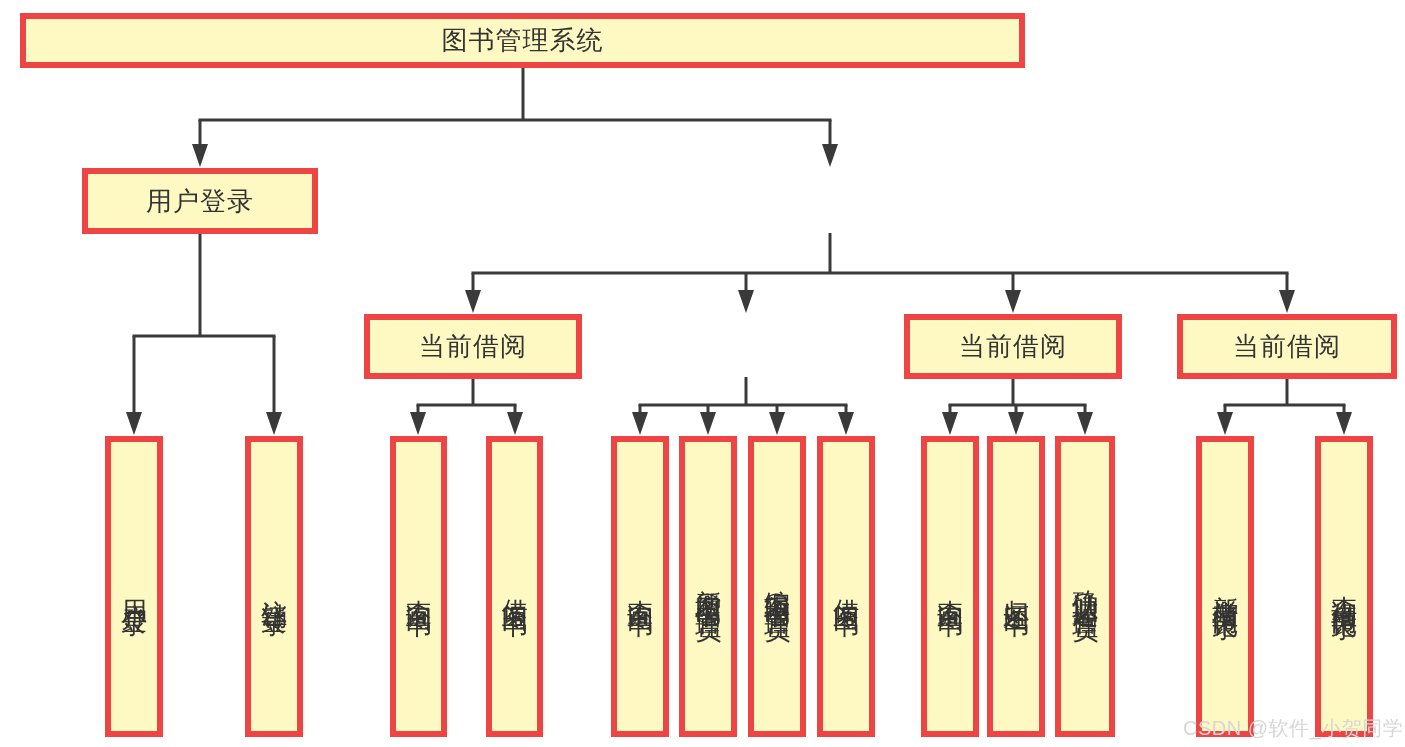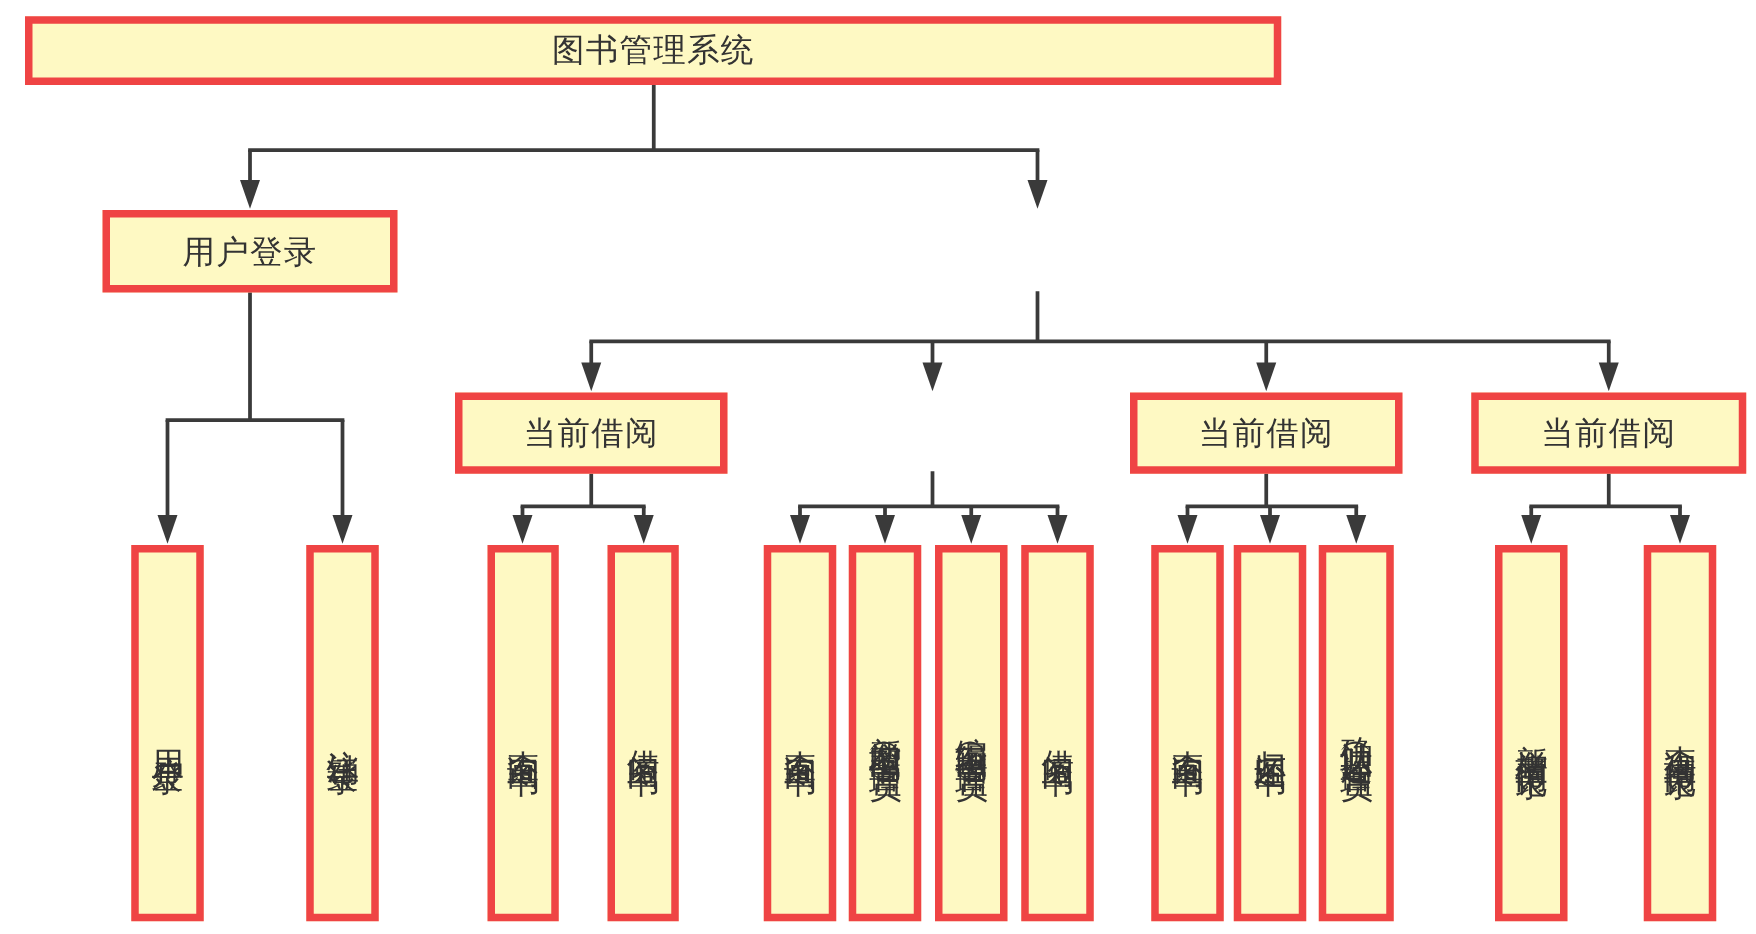--- a/index.html
+++ b/index.html
@@ -150,14 +150,15 @@
     <span class="vtext">确认归还（管理员）</span>
   </div>
 
   <div class="node v-node" style="left:1196px;top:436px;width:58px;height:301px">
     <span class="vtext">新增借阅记录</span>
   </div>
   <div class="node v-node" style="left:1315px;top:436px;width:58px;height:301px">
     <span class="vtext">查询借阅记录</span>
   </div>
 
+  <div class="watermark">CSDN @软件_小贺同学</div>
 
 </div>
 
 </body></html>

